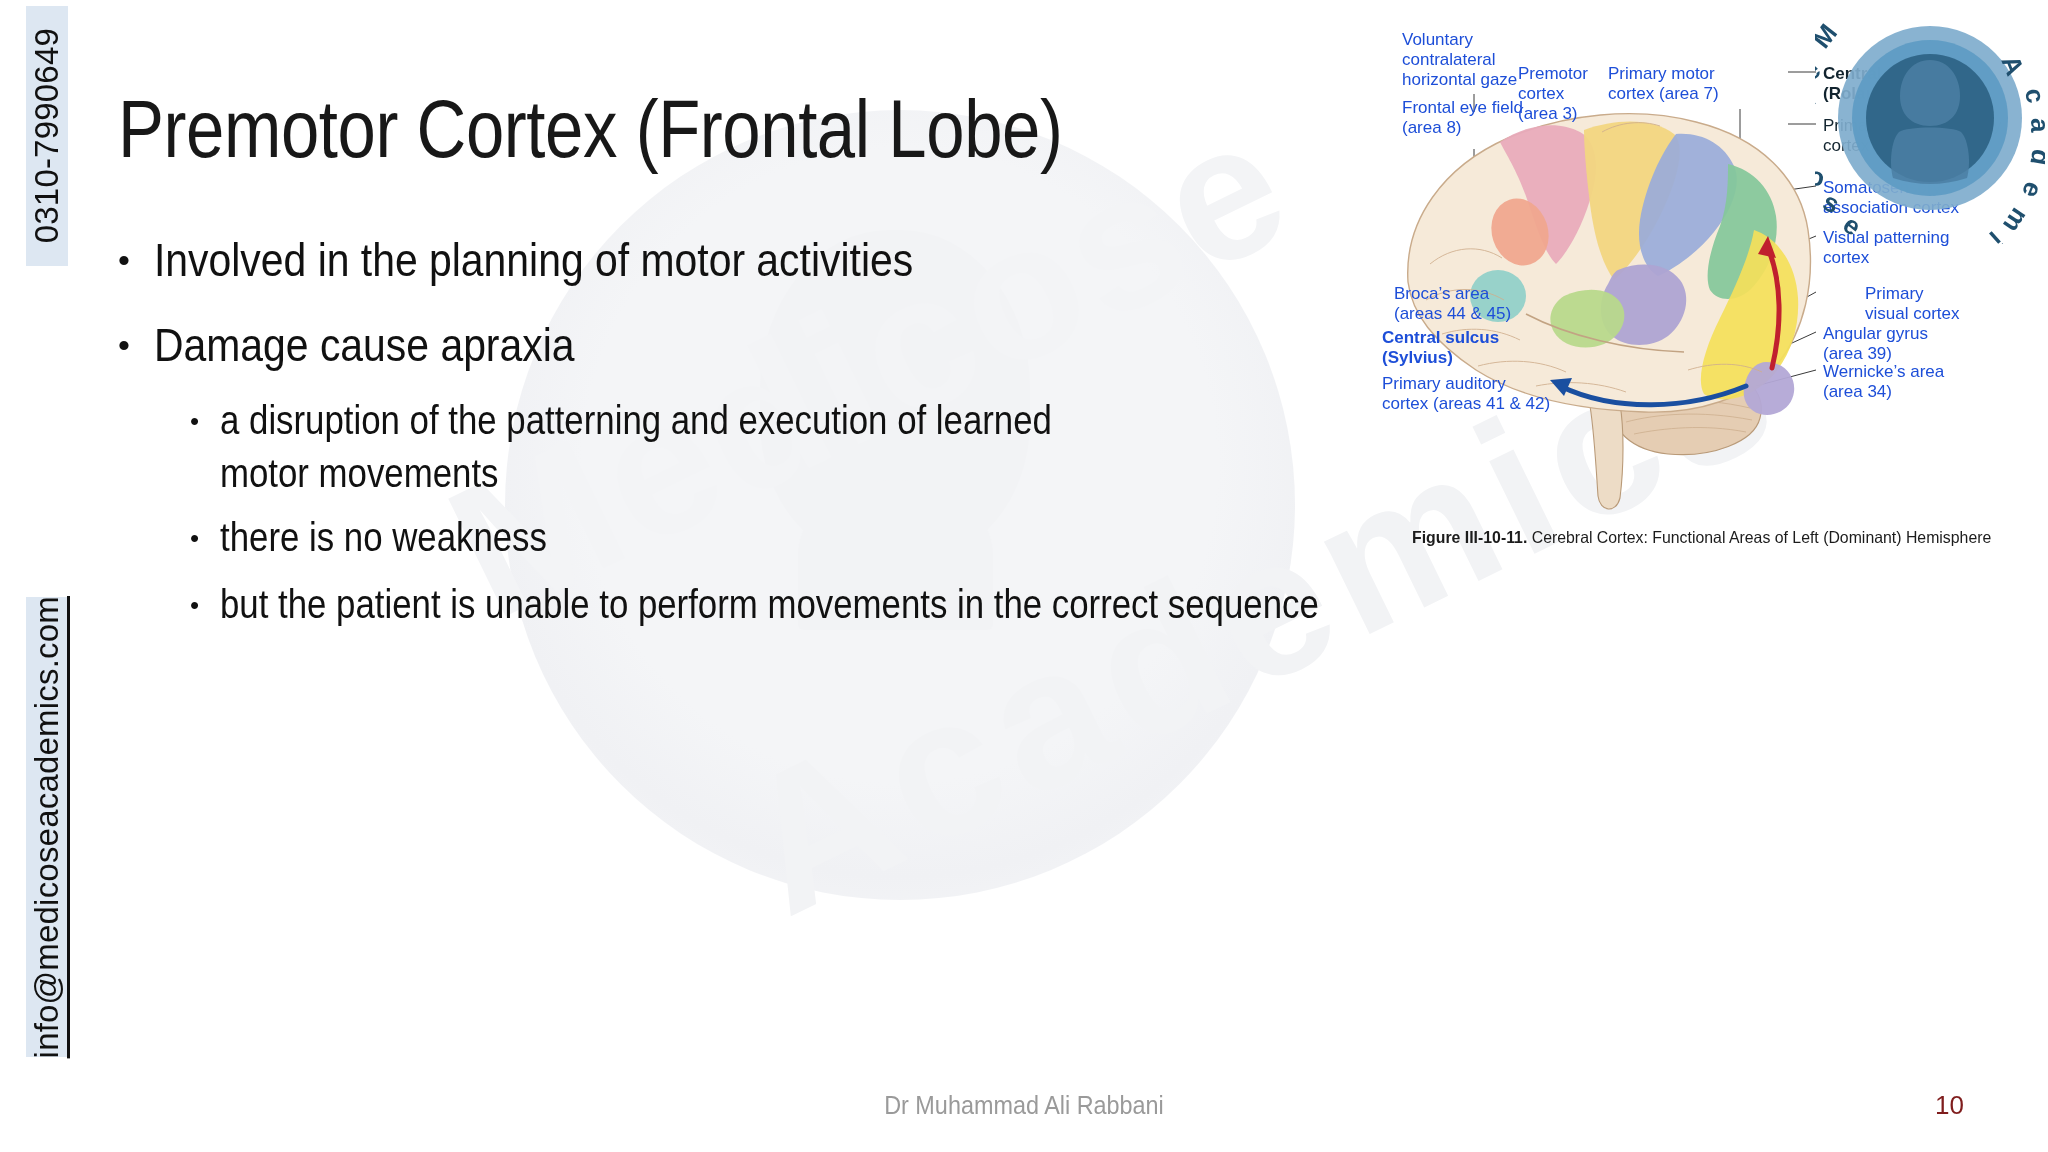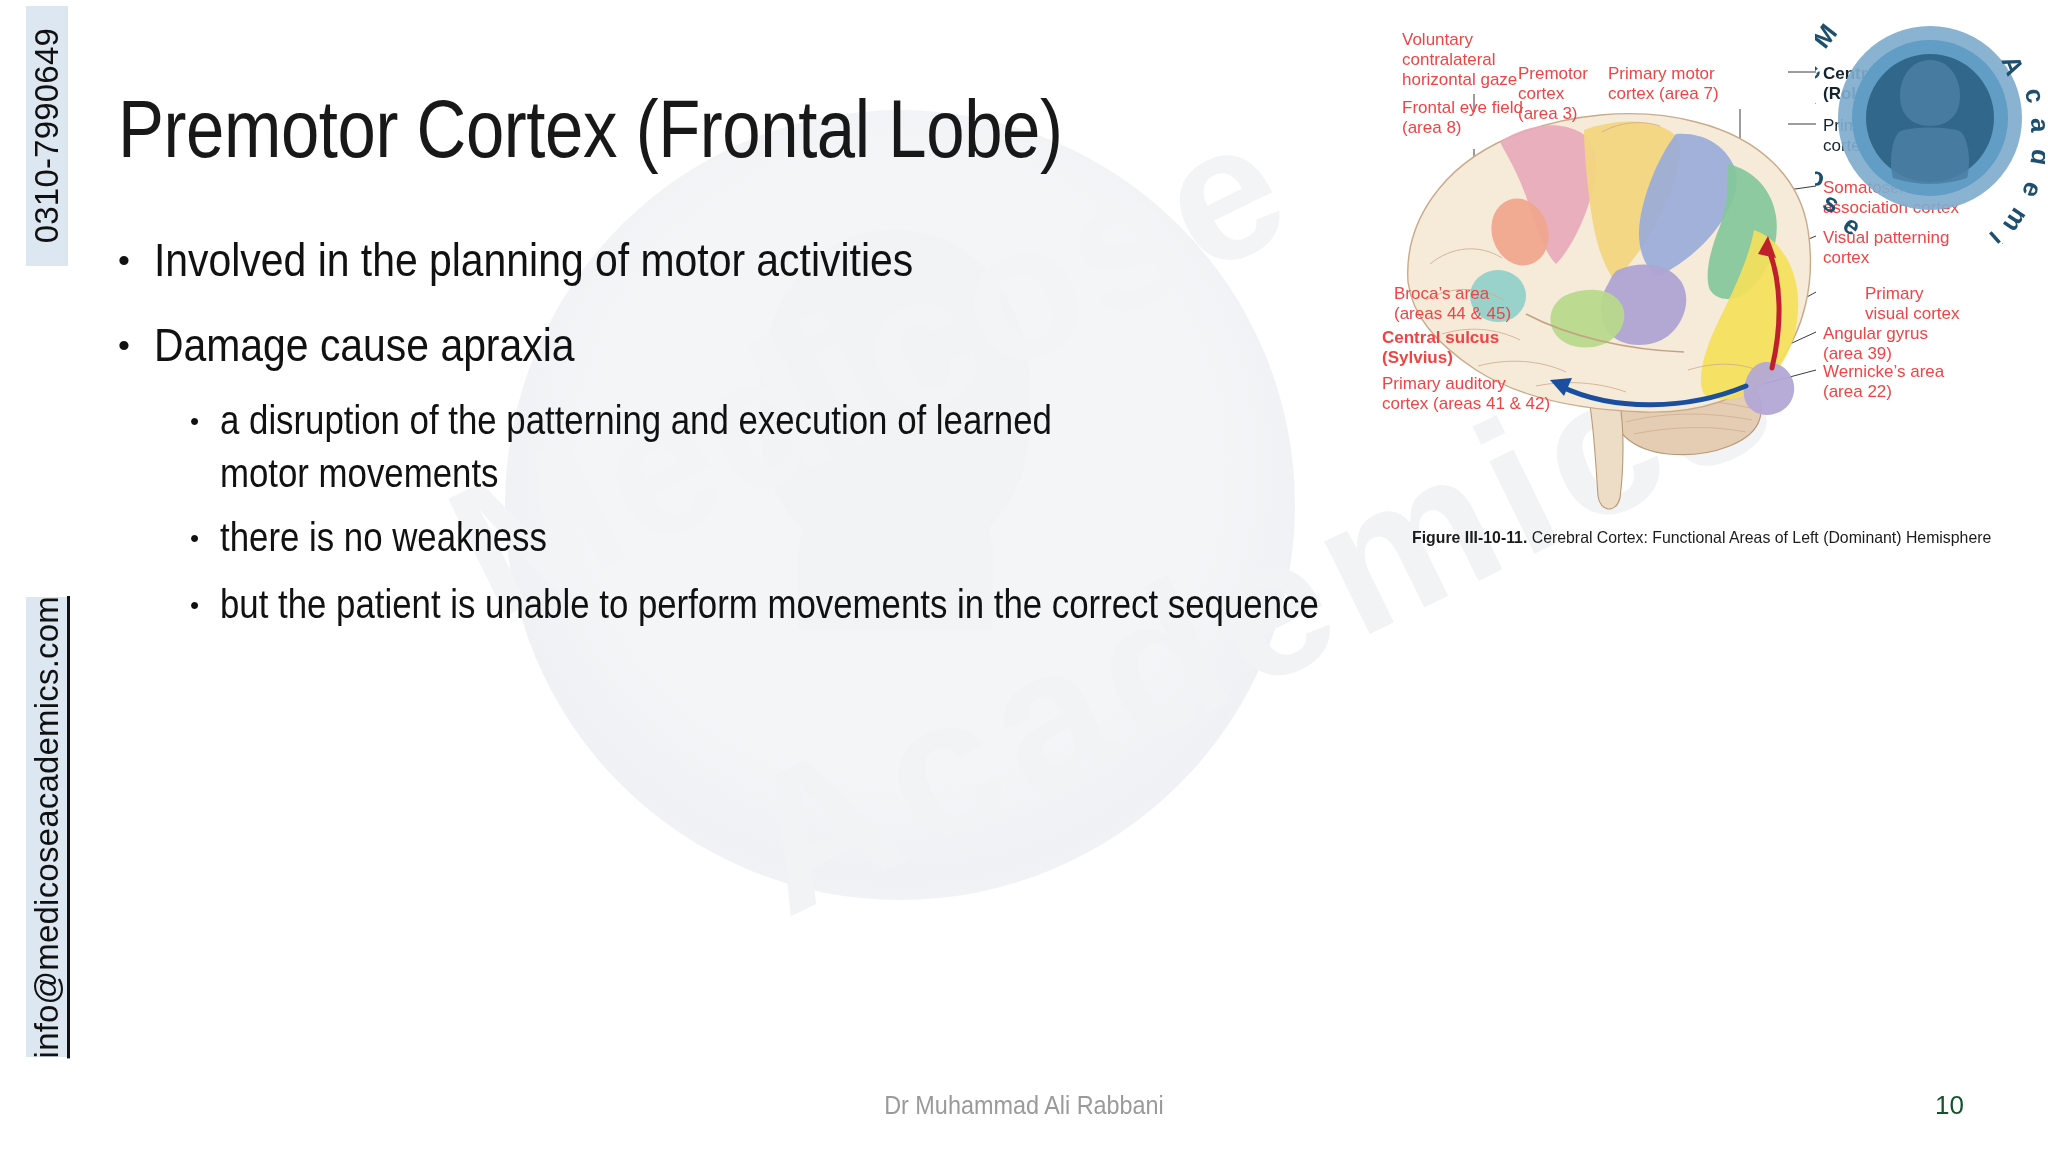--- a/index.html
+++ b/index.html
@@ -183,21 +183,21 @@
     transform-origin: left top;
   }
   #figure-caption b { font-weight: 700; }
 
   
   .fig-label {
     position: absolute;
     font-family: "Liberation Sans", sans-serif;
     font-size: 17px;
     line-height: 1.18;
-    color: #ef4444;
+    color: #1d4ed8;
     z-index: 7;
     white-space: pre-line;
   }
   .fig-label.bold { font-weight: 700; }
   .fig-label.onlogo { color: #12242f; }
 
   
   #brand-logo {
     position: absolute;
     left: 1815px; top: 14px;
@@ -216,21 +216,21 @@
     font-size: 26px;
     color: #9a9a9a;
     transform: scaleX(0.9);
   }
   #footer-page {
     position: absolute;
     right: 84px; top: 1090px;
     z-index: 5;
     font-family: "Liberation Sans", sans-serif;
     font-size: 26px;
-    color: #14532d;
+    color: #7f1d1d;
   }
 </style>
 </head>
 <body>
 
 <div id="slide">
 
   <div id="watermark-layer">
     <div id="wm-circle"></div>
     <div id="wm-head"></div>
@@ -393,21 +393,21 @@
 cortex (areas 3,1,2)</div>
     <div class="fig-label" style="left:455px; top:164px;">Somatosensory
 association cortex</div>
     <div class="fig-label" style="left:455px; top:214px;">Visual patterning
 cortex</div>
     <div class="fig-label" style="left:455px; top:270px;margin-left:42px;">Primary
 visual cortex</div>
     <div class="fig-label" style="left:455px; top:310px;">Angular gyrus
 (area 39)</div>
     <div class="fig-label" style="left:455px; top:348px;">Wernicke’s area
-(area 22)</div>
+(area 34)</div>
     <div class="fig-label" style="left:26px; top:270px;">Broca’s area
 (areas 44 &amp; 45)</div>
     <div class="fig-label bold" style="left:14px; top:314px;">Central sulcus
 (Sylvius)</div>
     <div class="fig-label" style="left:14px; top:360px;">Primary auditory
 cortex (areas 41 &amp; 42)</div>
   </div>
 
   <div id="figure-caption">
     <b>Figure III-10-11.</b><span> Cerebral Cortex: Functional Areas of Left (Dominant) Hemisphere</span>

